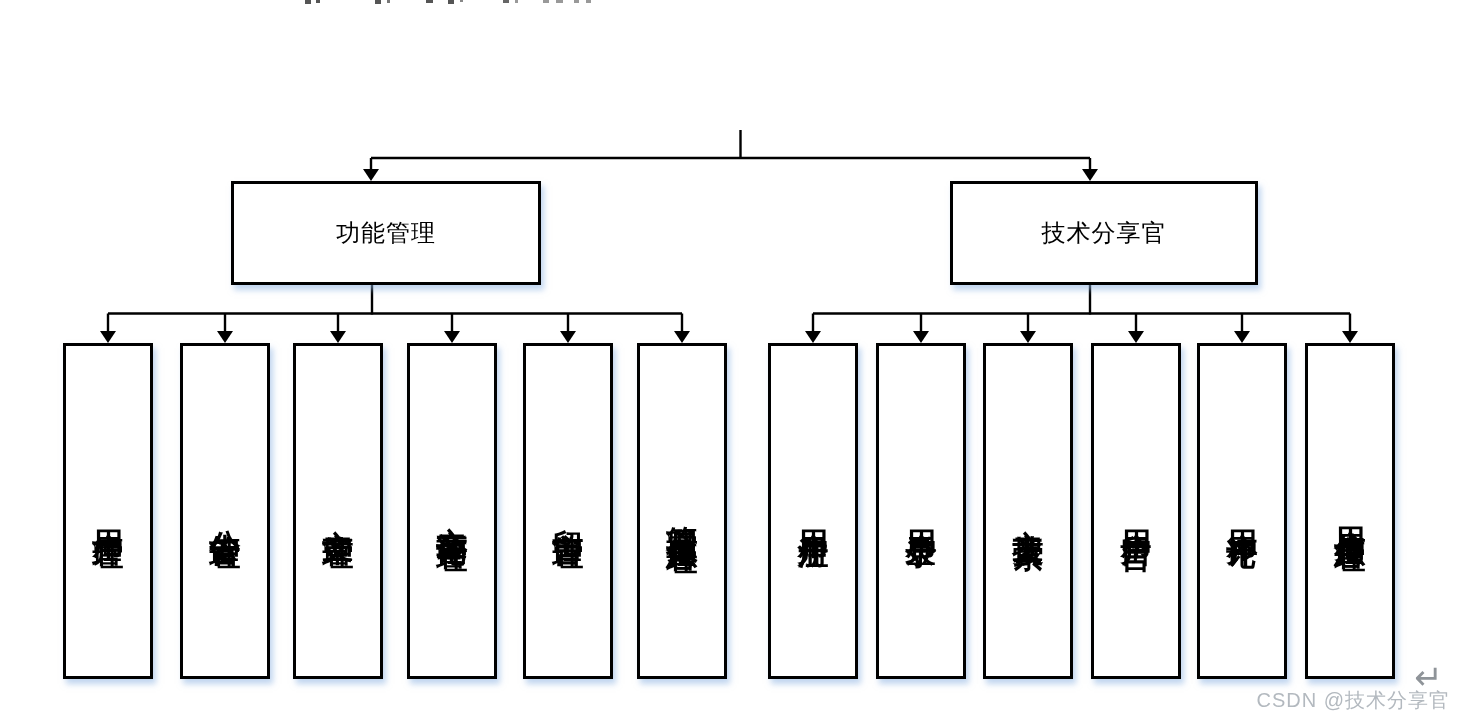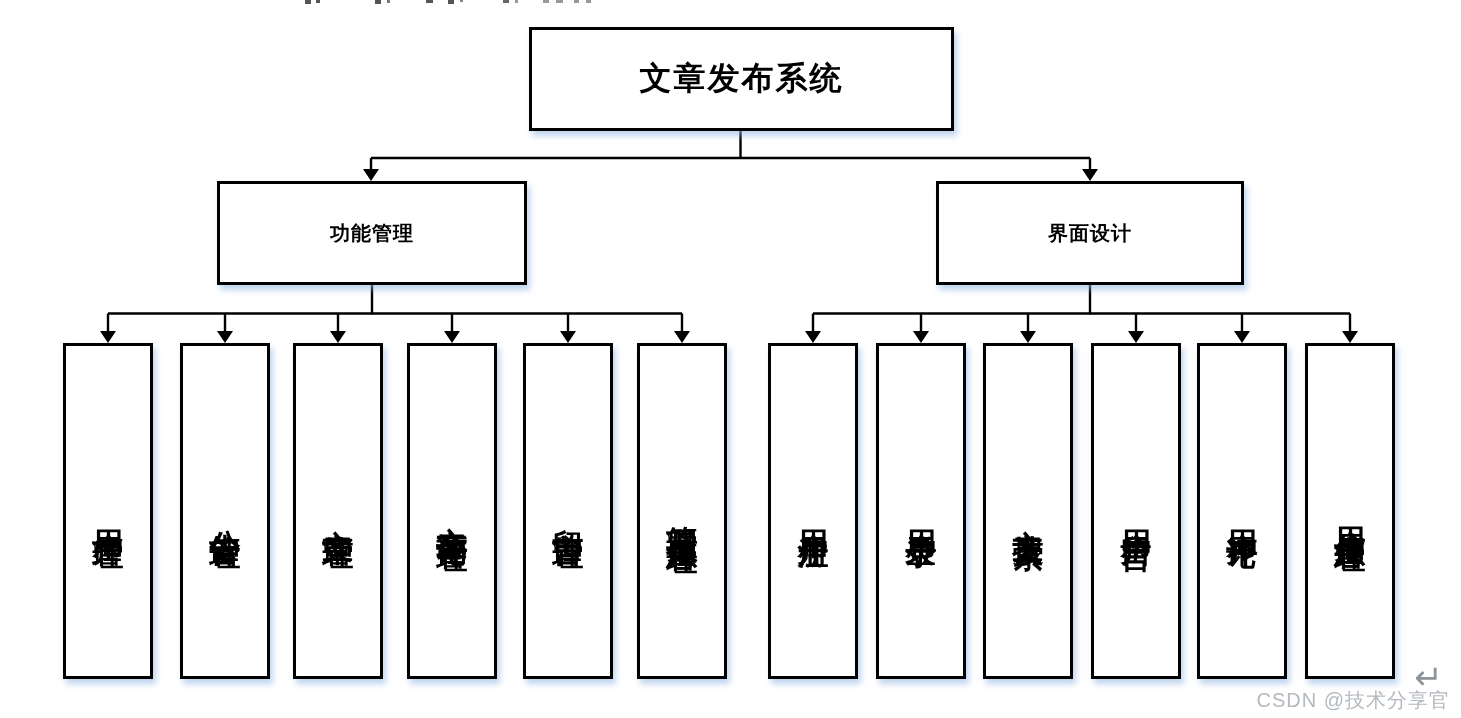--- a/index.html
+++ b/index.html
@@ -26,21 +26,21 @@
     border: 3px solid #000000;
     box-sizing: border-box;
     display: flex;
     align-items: center;
     justify-content: center;
     box-shadow: 3px 5px 6px rgba(141, 179, 226, 0.55);
     color: #000000;
   }
 
   .node.root  { font-size: 32px; font-weight: 600; letter-spacing: 2px; }
-  .node.branch{ font-size: 20px; font-weight: 700; letter-spacing: 1px; }
+  .node.branch{ font-size: 24px; font-weight: 400; letter-spacing: 1px; margin-left: 14px; }
 
   .node.leaf span {
     writing-mode: vertical-rl;
     text-orientation: upright;
     font-size: 31px;
     font-weight: 600;
     letter-spacing: 3px;
     line-height: 1;
   }
 
@@ -117,29 +117,26 @@
       <line x1="1028" y1="313.5" x2="1028" y2="332" stroke="#000000" stroke-width="2.4"></line>
       <polygon points="1020,331 1036,331 1028,343" fill="#000000"></polygon>
       <line x1="1136" y1="313.5" x2="1136" y2="332" stroke="#000000" stroke-width="2.4"></line>
       <polygon points="1128,331 1144,331 1136,343" fill="#000000"></polygon>
       <line x1="1242" y1="313.5" x2="1242" y2="332" stroke="#000000" stroke-width="2.4"></line>
       <polygon points="1234,331 1250,331 1242,343" fill="#000000"></polygon>
       <line x1="1350" y1="313.5" x2="1350" y2="332" stroke="#000000" stroke-width="2.4"></line>
       <polygon points="1342,331 1358,331 1350,343" fill="#000000"></polygon>
     </svg>
 
-  <div class="node root" style="left:529px; top:27px; width:425px; height:104px;">
-    <span>文章发布系统</span>
-  </div>
 
   <div class="node branch" style="left:217px; top:181px; width:310px; height:104px;">
     <span>功能管理</span>
   </div>
   <div class="node branch" style="left:936px; top:181px; width:308px; height:104px;">
-    <span>界面设计</span>
+    <span>技术分享官</span>
   </div>
 
   <div class="node leaf" style="left:63px;  top:343px; width:90px; height:336px;">
     <span>用户管理</span>
   </div>
   <div class="node leaf" style="left:180px; top:343px; width:90px; height:336px;">
     <span>公告管理</span>
   </div>
   <div class="node leaf" style="left:293px; top:343px; width:90px; height:336px;">
     <span>文章管理</span>

